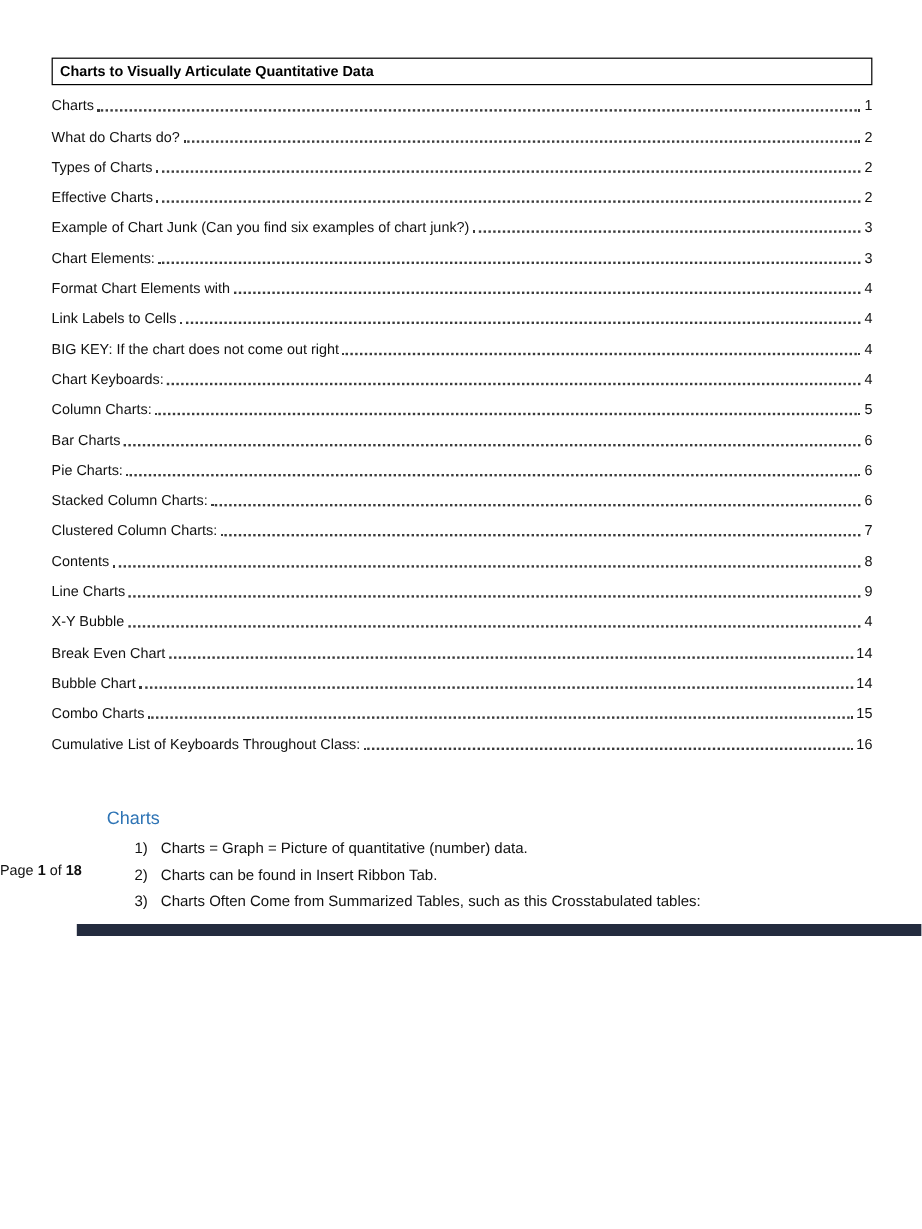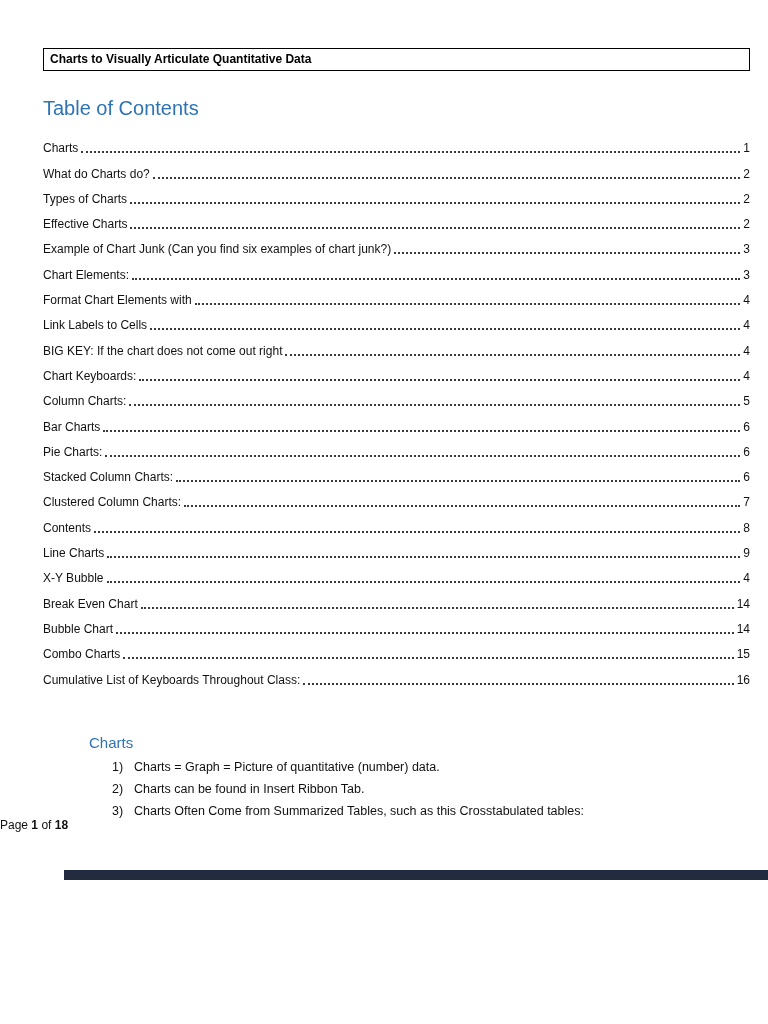--- a/index.html
+++ b/index.html
@@ -5,22 +5,22 @@
   * { margin: 0; padding: 0; box-sizing: border-box; }
   html, body {
     width: 768px; height: 1024px;
     background: #ffffff;
     font-family: "Liberation Sans", sans-serif;
     color: #1a1a1a;
     overflow: hidden;
   }
   .page {
     position: relative;
-    width: 768px; height: 880px;
-    padding: 48px 18px 0 43px;
+    width: 768px; height: 780px;
+    padding: 48px 41px 0 43px;
   }
   
   .title-box {
     border: 1px solid #000;
     padding: 3px 6px 4px 6px;
     font-size: 12px;
     font-weight: 700;
     color: #000;
   }
   
@@ -83,21 +83,20 @@
 </style>
 </head>
 <body>
 
 <div class="page">
 
   <div class="title-box">
     <span>Charts to Visually Articulate Quantitative Data</span>
   </div>
 
-  <div class="toc-heading" style="color: rgb(46, 116, 181);">Table of Contents</div>
 
   <div class="toc" id="toc-list">
   <div class="toc-entry">
     <span class="toc-label">Charts</span>
     <span class="toc-dots"></span>
     <span class="toc-page">1</span>
   </div>
 
   <div class="toc-entry">
     <span class="toc-label">What do Charts do?</span>

